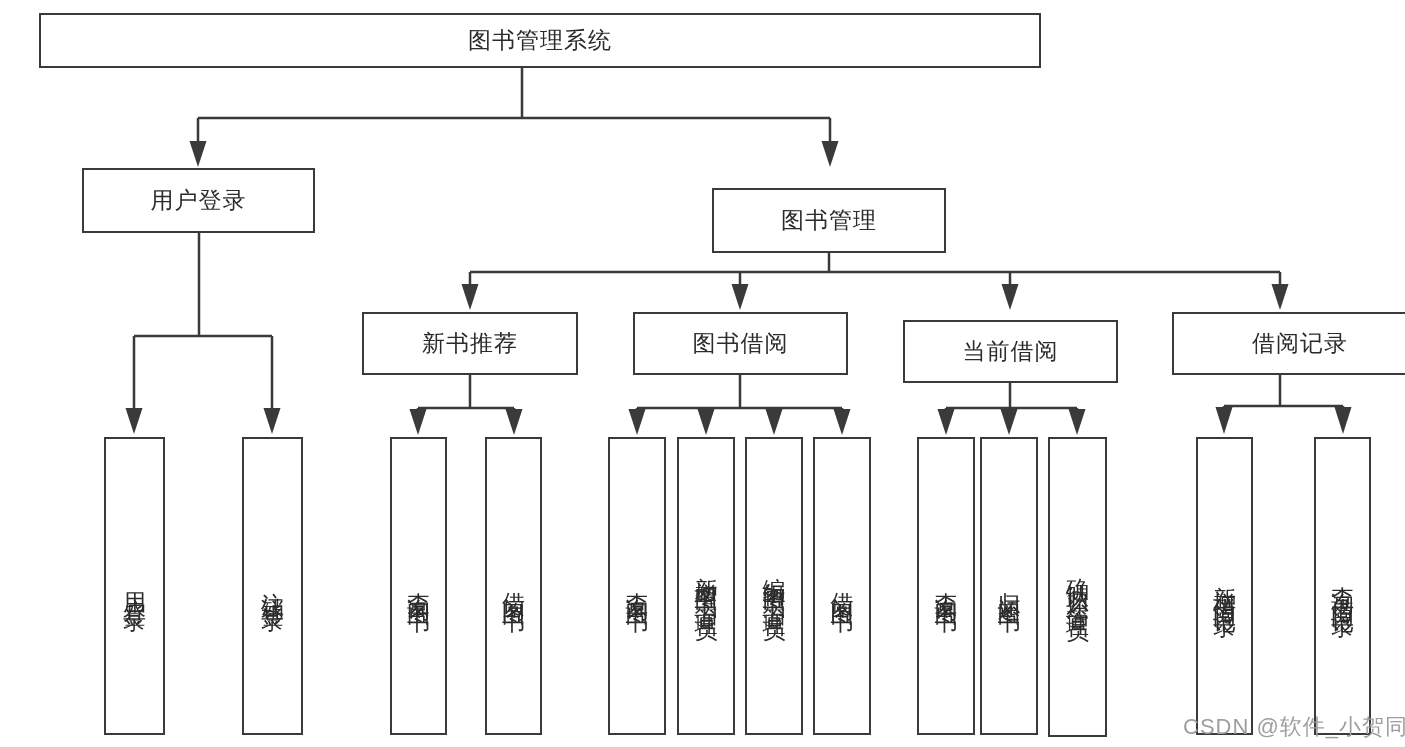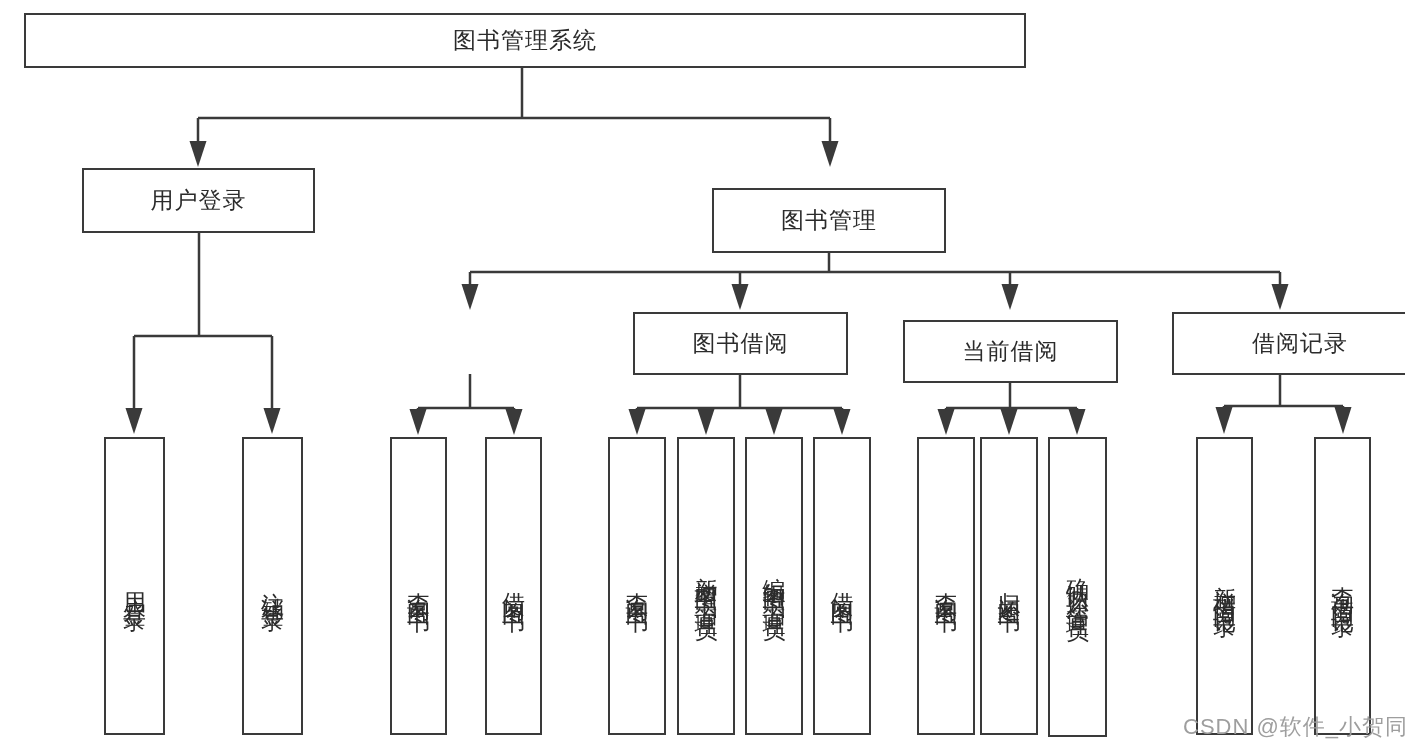--- a/index.html
+++ b/index.html
@@ -88,31 +88,34 @@
       <polygon points="765.5,409 782.5,409 774,435"></polygon>
       <polygon points="833.5,409 850.5,409 842,435"></polygon>
       <polygon points="937.5,409 954.5,409 946,435"></polygon>
       <polygon points="1000.5,409 1017.5,409 1009,435"></polygon>
       <polygon points="1068.5,409 1085.5,409 1077,435"></polygon>
       <polygon points="1215.5,407 1232.5,407 1224,434"></polygon>
       <polygon points="1334.5,407 1351.5,407 1343,434"></polygon>
     </g>
   </svg>
 
-  <div class="node hbox" style="left:24px; top:13px; width:1002px; height:55px;">
+  <div class="node hbox" style="left:39px; top:13px; width:1002px; height:55px;">
     <span>图书管理系统</span>
   </div>
 
   <div class="node hbox" style="left:82px; top:168px; width:233px; height:65px;">
     <span>用户登录</span>
   </div>
   <div class="node hbox" style="left:712px; top:168px; width:234px; height:65px;margin-top:20px;">
     <span>图书管理</span>
   </div>
 
+  <div class="node hbox" style="left:362px; top:312px; width:216px; height:63px;">
+    <span>新书推荐</span>
+  </div>
   <div class="node hbox" style="left:633px; top:312px; width:215px; height:63px;">
     <span>图书借阅</span>
   </div>
   <div class="node hbox" style="left:903px; top:312px; width:215px; height:63px;margin-top:8px;">
     <span>当前借阅</span>
   </div>
   <div class="node hbox" style="left:1172px; top:312px; width:256px; height:63px;">
     <span>借阅记录</span>
   </div>
 

